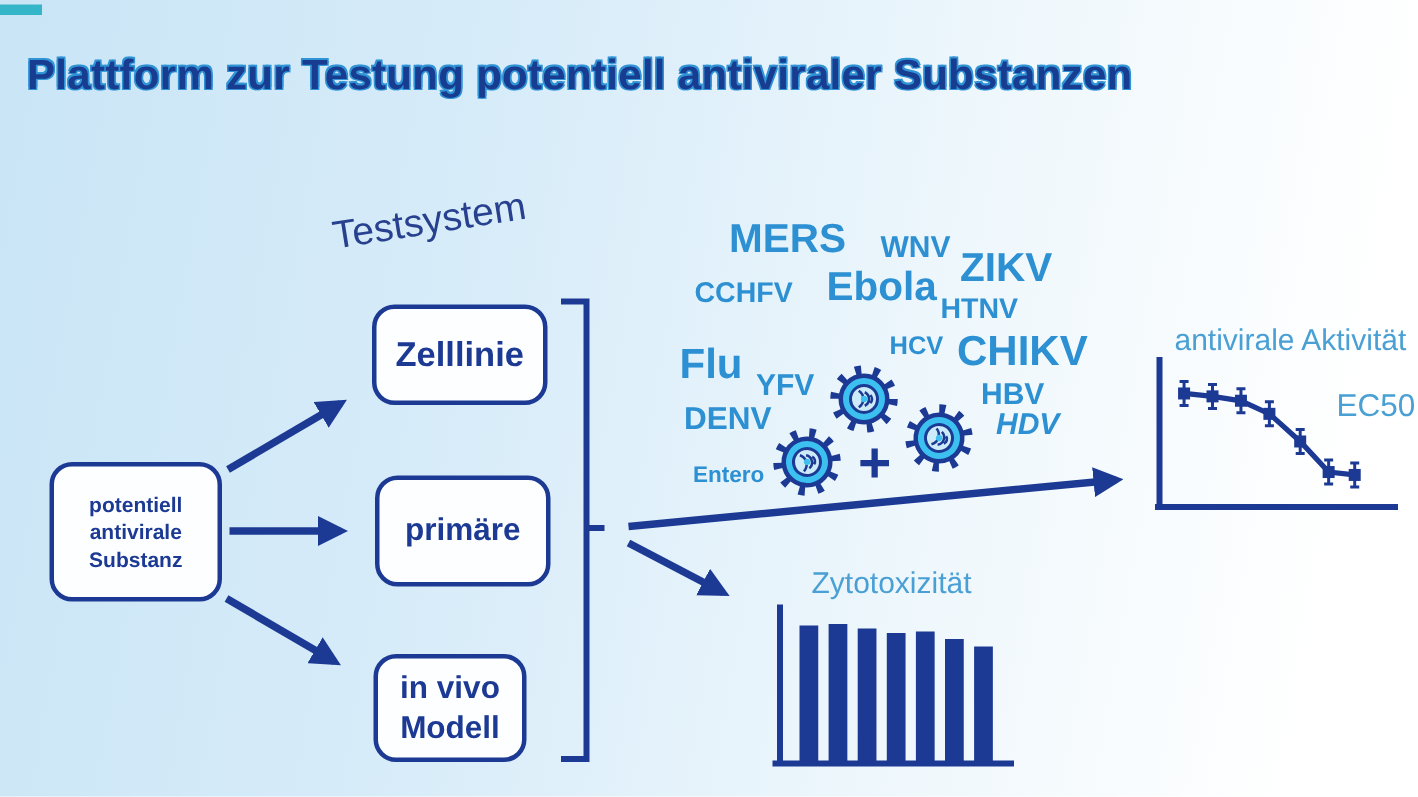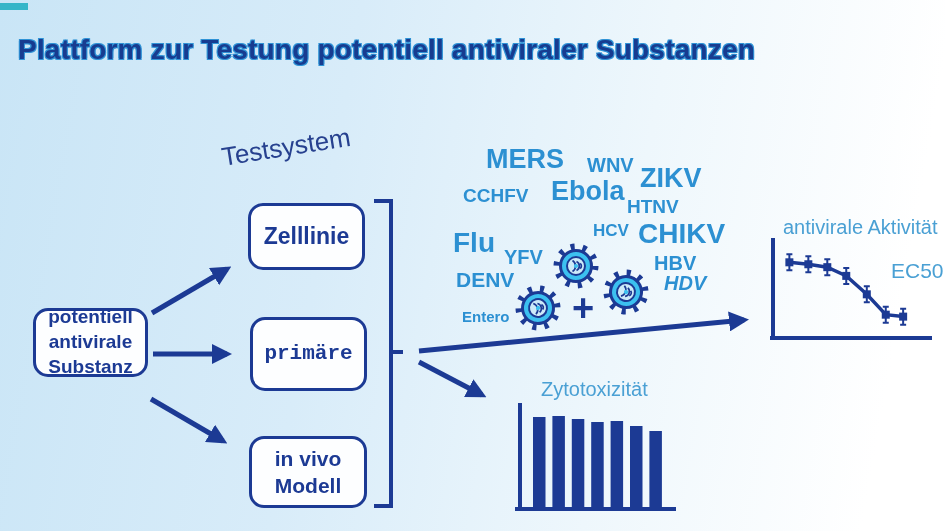--- a/index.html
+++ b/index.html
@@ -17,24 +17,24 @@
   .testsystem{
     position:absolute;left:222px;top:142px;width:150px;
     font-size:26px;color:#27418f;transform:rotate(-9deg);transform-origin:left center;
   }
   .dbox{
     position:absolute;border:3px solid #1c3a94;border-radius:15px;
     background:#fdfeff;color:#1c3a94;font-weight:bold;text-align:center;
     display:flex;flex-direction:column;justify-content:center;line-height:1.3;
     box-sizing:border-box;
   }
-  .source-box{left:33px;top:308px;width:115px;height:69px;font-size:19px;}
+  .source-box{left:33px;top:308px;width:115px;height:93px;font-size:14px;}
   .box-zelllinie{left:248px;top:203px;width:117px;height:67px;font-size:23px;align-items:center;}
-  .box-primaere{left:250px;top:317px;width:117px;height:74px;font-size:21px;font-family:Liberation Mono, monospace;}
-  .box-invivo{left:249px;top:436px;width:118px;height:72px;font-size:21px;align-items:center;}
+  .box-primaere{left:250px;top:317px;width:117px;height:74px;font-size:21px;}
+  .box-invivo{left:249px;top:436px;width:102px;height:72px;font-size:21px;align-items:center;}
   .overlay{position:absolute;left:0;top:0;}
   .virus-cloud{position:absolute;left:0;top:0;width:945px;height:531px;pointer-events:none;}
   .vname{position:absolute;font-weight:bold;color:#2c90d2;white-space:nowrap;}
   .chart-label{position:absolute;color:#4aa0d4;white-space:nowrap;}
   .activity-title{left:783px;top:216px;font-size:20px;}
   .ec50-label{left:891px;top:259px;font-size:21px;}
   .cytotox-title{left:541px;top:378px;font-size:20px;}
 </style>
 </head>
 <body>

